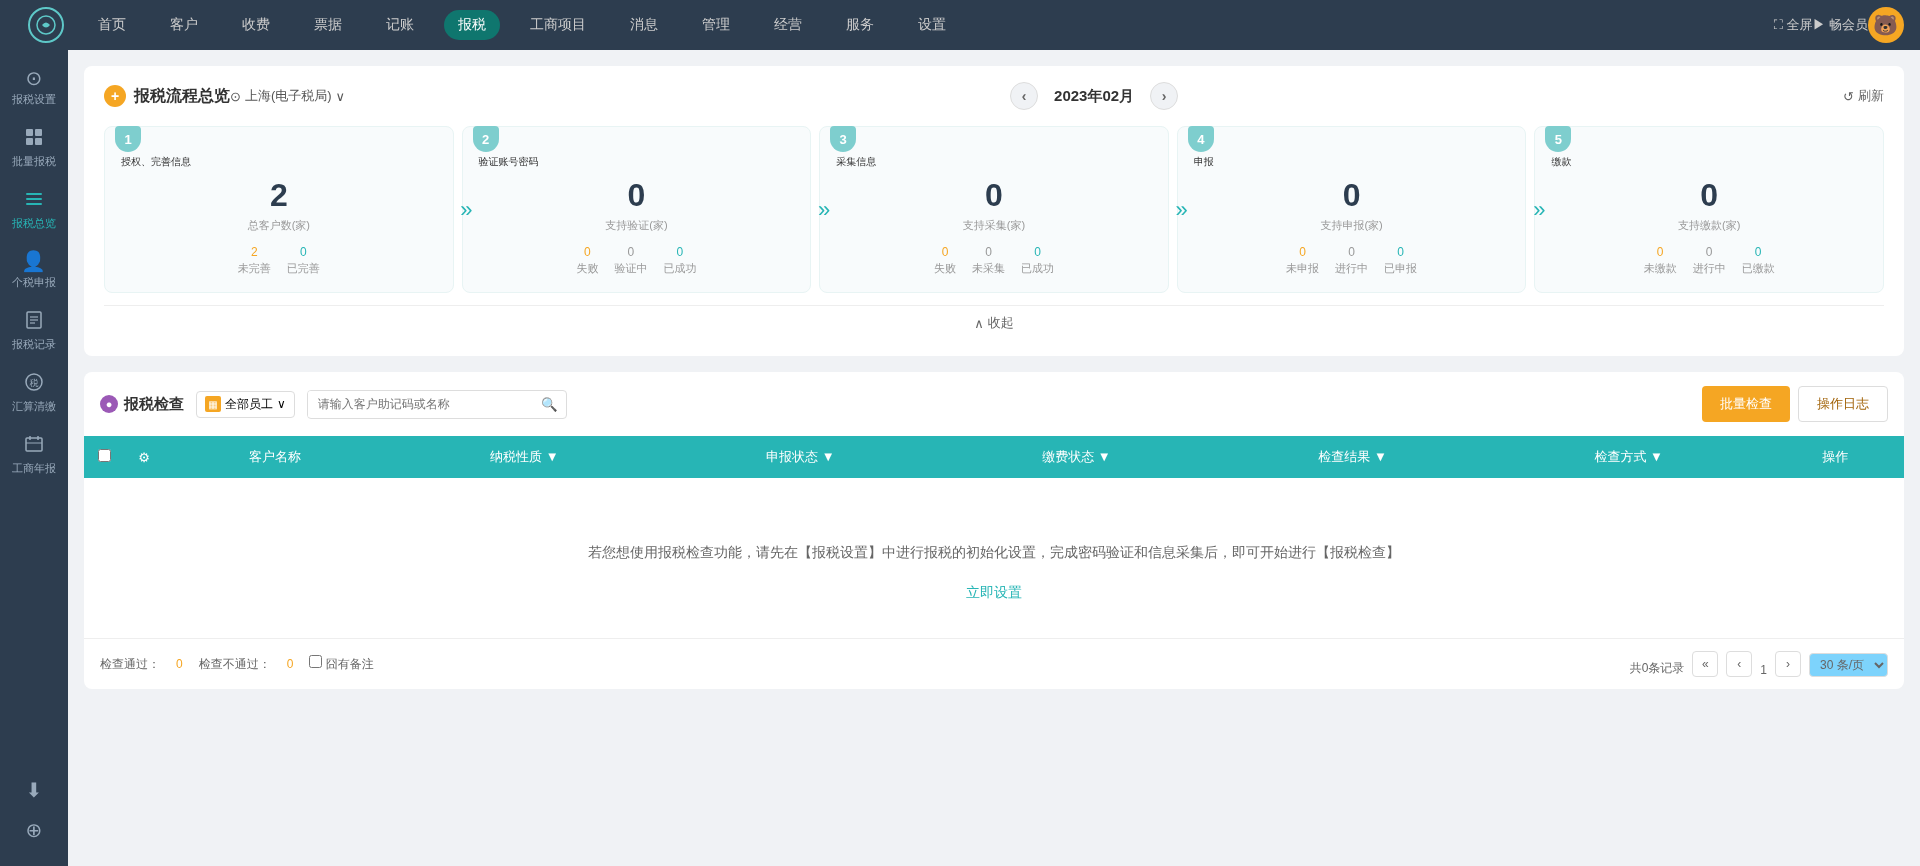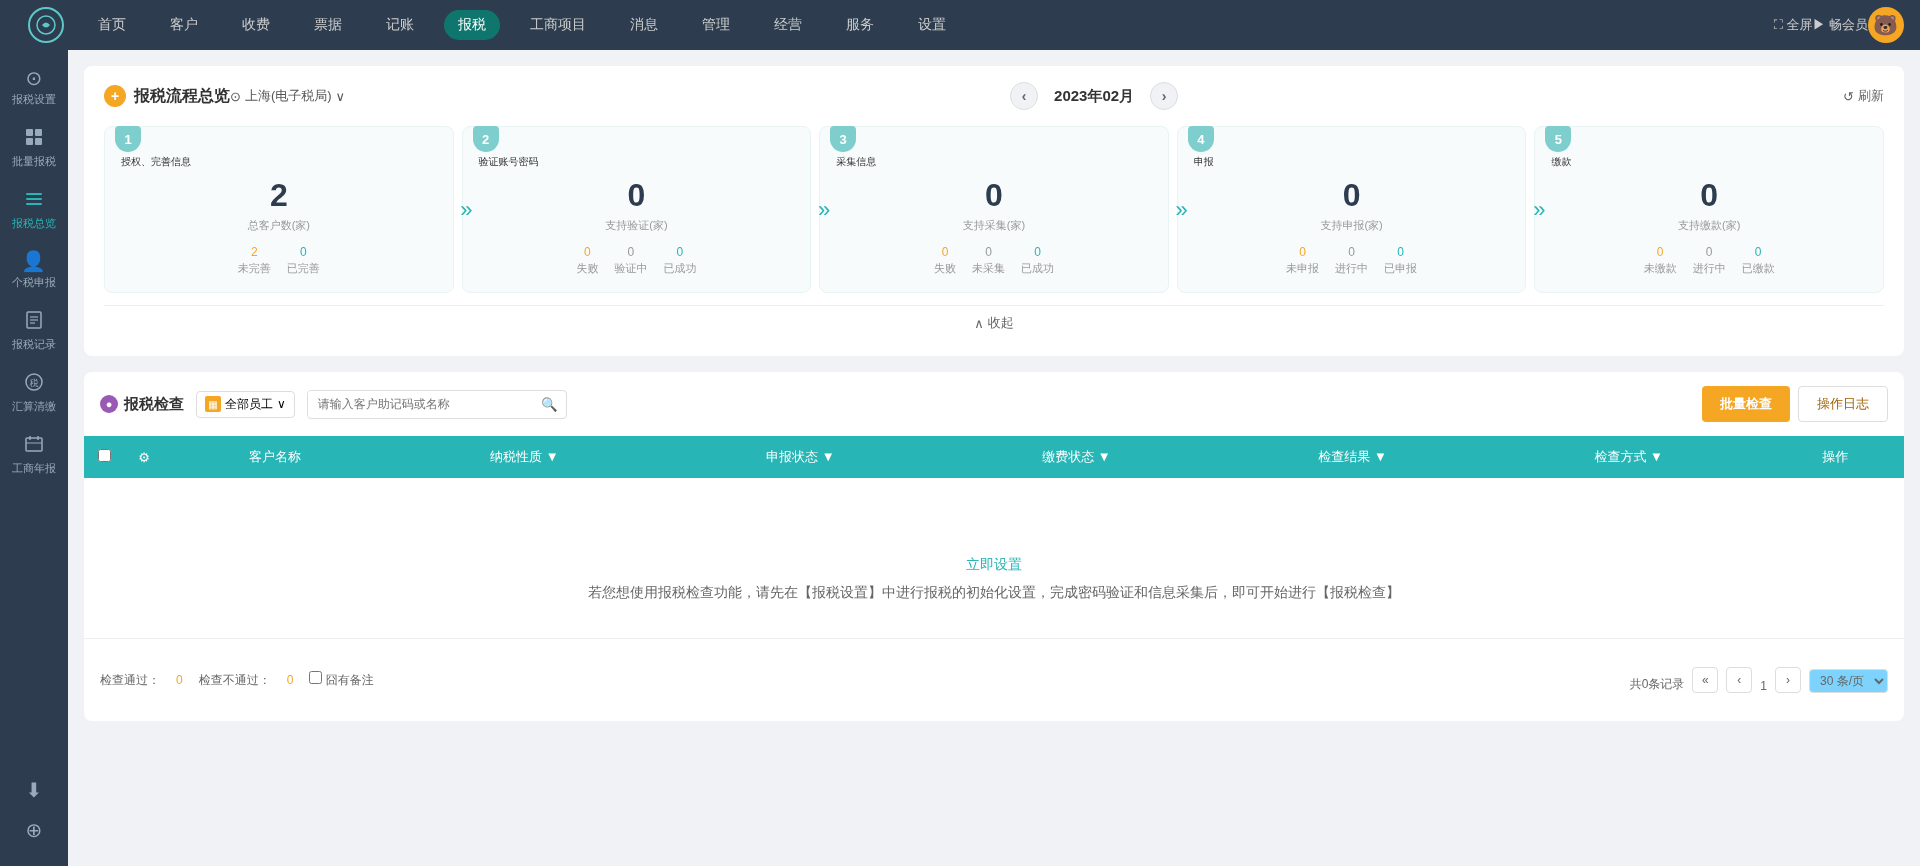--- a/index.html
+++ b/index.html
@@ -344,21 +344,20 @@
       gap: 8px;
     }
     .batch-btn {
       background: #f5a623;
       color: #fff;
       border: none;
       border-radius: 4px;
       padding: 8px 18px;
       font-size: 13px;
       cursor: pointer;
-      font-weight: bold;
     }
     .log-btn {
       background: #fff;
       color: #a16207;
       border: 1px solid #ddd;
       border-radius: 4px;
       padding: 8px 18px;
       font-size: 13px;
       cursor: pointer;
     }
@@ -391,21 +390,21 @@
     .table-link {
       color: #27b5b5;
       cursor: pointer;
       text-decoration: none;
     }
 
     
     .table-footer {
       display: flex;
       align-items: center;
-      padding: 28px 16px;
+      padding: 12px 16px;
       font-size: 12px;
       color: #666;
       border-top: 1px solid #eee;
       gap: 16px;
     }
     .footer-link { color: #f5a623; cursor: pointer; }
     .footer-right {
       margin-left: auto;
       display: flex;
       align-items: flex-end;
@@ -740,24 +739,24 @@
             </th>
             <th>
               <span>检查方式 ▼</span>
             </th>
             <th>操作</th>
           </tr>
         </thead>
       </table>
       <div class="table-scroll-area">
         <div class="table-empty">
+          <p>若您想使用报税检查功能，请先在【报税设置】中进行报税的初始化设置，完成密码验证和信息采集后，即可开始进行【报税检查】</p>
           <p style="margin-top:12px">
             <a class="table-link">立即设置</a>
           </p>
-          <p>若您想使用报税检查功能，请先在【报税设置】中进行报税的初始化设置，完成密码验证和信息采集后，即可开始进行【报税检查】</p>
         </div>
       </div>
     </div>
 
     <div class="table-footer">
       <span>检查通过：</span>
       <a class="footer-link">0</a>
       <span>检查不通过：</span>
       <a class="footer-link">0</a>
       <span>

